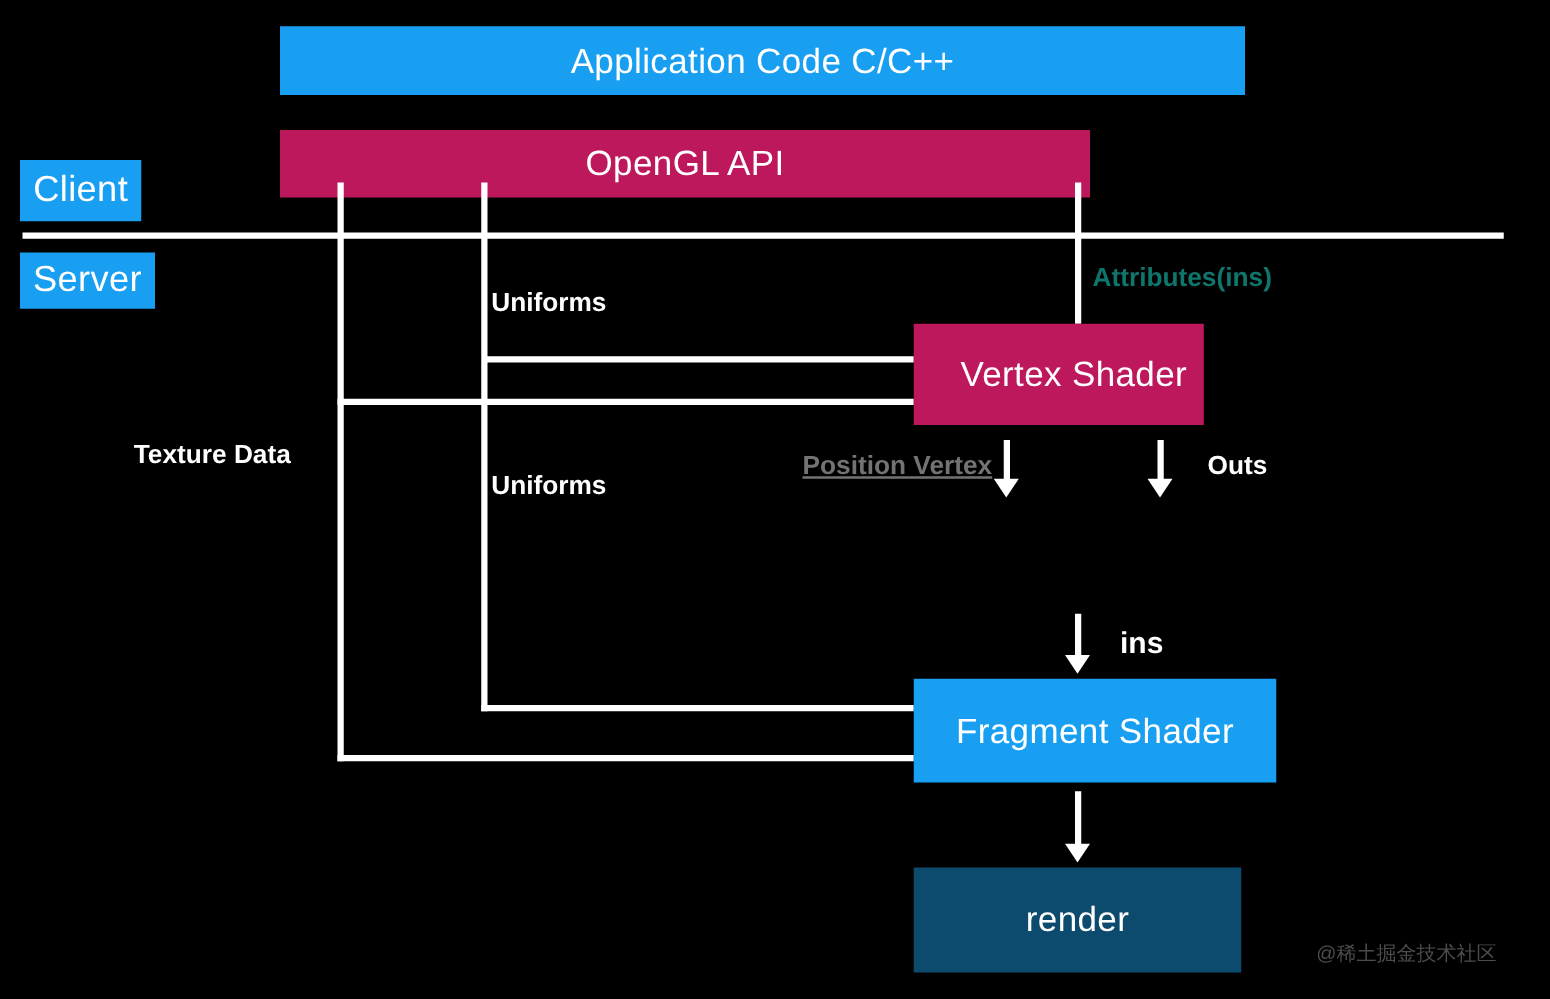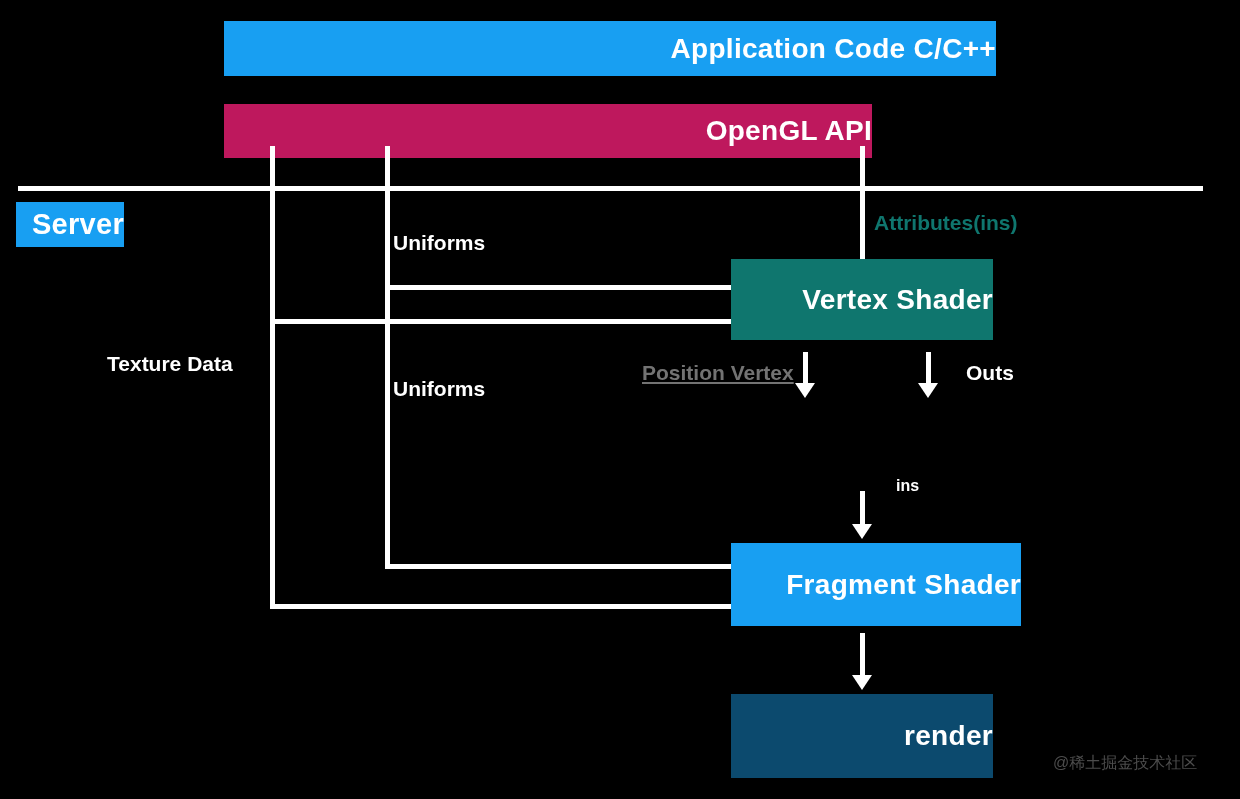--- a/index.html
+++ b/index.html
@@ -2,22 +2,22 @@
 <html><head>
 <meta charset="utf-8">
 <style>
   html,body { margin:0; padding:0; background:#000; }
   .canvas {
     position:relative; width:1240px; height:799px;
     background:#000; overflow:hidden;
     font-family:"Liberation Sans", sans-serif;
   }
   .bluebox {
-    position:absolute; color:#fff; font-weight:bold;
-    display:flex; align-items:center; justify-content:flex-end;
+    position:absolute; color:#fff; font-weight:normal;
+    display:flex; align-items:center; justify-content:center;
     text-align:center; font-size:28px; letter-spacing:0.3px;
   }
   .bluebox.small { font-size:29px; }
   .pa-text { width:180px; line-height:1.5; margin:0 auto; }
   .wline { position:absolute; background:#fff; }
   .lbl {
     position:absolute; color:#fff; font-weight:bold; font-size:21px;
     white-space:nowrap;
   }
   .arrow { position:absolute; }
@@ -37,36 +37,39 @@
 
 <div class="canvas" style="background: rgb(0, 0, 0);">
 
   <div class="bluebox" style="left: 224px; top: 21px; width: 772px; height: 55px; background: rgb(24, 159, 242);">
     <span>Application Code C/C++</span>
   </div>
   <div class="bluebox" style="left: 224px; top: 83px; width: 648px; height: 54px; background: #be185d; margin-top: 21px;">
     <span>OpenGL API</span>
   </div>
 
+  <div class="bluebox small" style="left: 16px; top: 128px; width: 97px; height: 49px; background: rgb(24, 159, 242);">
+    <span>Client</span>
+  </div>
   <div class="bluebox small" style="left: 16px; top: 202px; width: 108px; height: 45px; background: rgb(24, 159, 242);">
     <span>Server</span>
   </div>
 
   <div class="wline" style="left: 18px; top: 186px; width: 1185px; height: 5px; background: rgb(255, 255, 255);"></div>
 
   <div class="wline" style="left: 270px; top: 146px; width: 5px; height: 463px; background: rgb(255, 255, 255);"></div>
   <div class="wline" style="left: 385px; top: 146px; width: 5px; height: 423px; background: rgb(255, 255, 255);"></div>
   <div class="wline" style="left: 860px; top: 146px; width: 5px; height: 113px; background: rgb(255, 255, 255);"></div>
 
   <div class="wline" style="left: 387px; top: 285px; width: 344px; height: 5px; background: rgb(255, 255, 255);"></div>
   <div class="wline" style="left: 270px; top: 319px; width: 461px; height: 5px; background: rgb(255, 255, 255);"></div>
   <div class="wline" style="left: 385px; top: 564px; width: 346px; height: 5px; background: rgb(255, 255, 255);"></div>
   <div class="wline" style="left: 270px; top: 604px; width: 461px; height: 5px; background: rgb(255, 255, 255);"></div>
 
-  <div class="bluebox" style="left: 731px; top: 259px; width: 262px; height: 81px; background: #0f766e;">
+  <div class="bluebox" style="left: 731px; top: 259px; width: 208px; height: 81px; background: #be185d; padding-left: 24px;">
     <span>Vertex Shader</span>
   </div>
   <div class="bluebox" style="left: 731px; top: 543px; width: 290px; height: 83px; background: rgb(24, 159, 242);">
     <span>Fragment Shader</span>
   </div>
   <div class="bluebox" style="left: 731px; top: 694px; width: 262px; height: 84px; background: #0c4a6e;">
     <span>render</span>
   </div>
 
   <div class="arrow" style="left:795px; top:352px; width:21px; height:46px;">
@@ -85,17 +88,17 @@
     <div class="shaft" style="height: 44px; background: rgb(255, 255, 255);"></div>
     <div class="head" style="top: 42px; border-top-color: rgb(255, 255, 255);"></div>
   </div>
 
   <div class="lbl" style="left: 874px; top: 211px; color: #0f766e;">Attributes(ins)</div>
   <div class="lbl" style="left: 393px; top: 231px; color: rgb(255, 255, 255);">Uniforms</div>
   <div class="lbl" style="left: 107px; top: 312px; color: rgb(255, 255, 255); margin-top: 40px;">Texture Data</div>
   <div class="lbl" style="left: 393px; top: 377px; color: rgb(255, 255, 255);">Uniforms</div>
   <div class="lbl" style="left: 642px; top: 361px; color: #737373; text-decoration: underline;">Position Vertex</div>
   <div class="lbl" style="left: 966px; top: 361px; color: rgb(255, 255, 255);">Outs</div>
-  <div class="lbl" style="left: 896px; top: 477px; font-size: 16px; color: rgb(255, 255, 255);">ins</div>
+  <div class="lbl" style="left: 896px; top: 501px; font-size: 24px; color: rgb(255, 255, 255);">ins</div>
 
   <div class="watermark" style="left: 1053px; top: 753px; color: rgb(76, 76, 76);">@稀土掘金技术社区</div>
 
 </div>
 
 </body></html>

